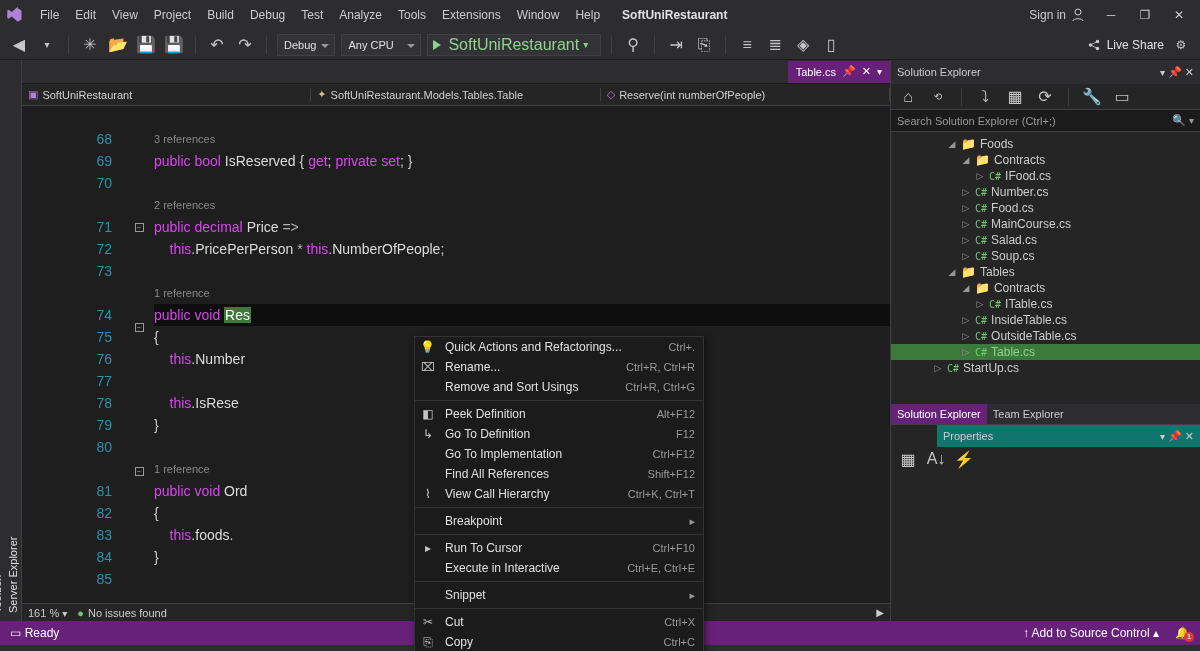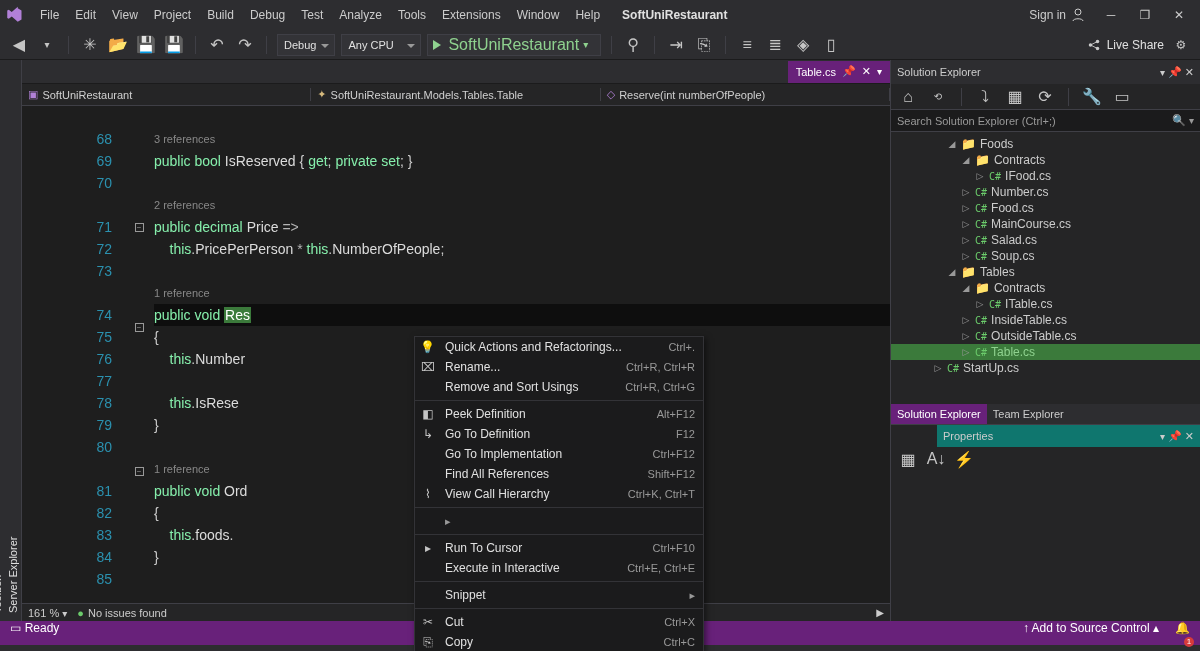--- a/index.html
+++ b/index.html
@@ -30,21 +30,21 @@
   .navbar { height:22px; background:#252526; display:flex; align-items:center; font-size:11px; border-bottom:1px solid #3f3f46;}
   .navbar .nav-seg { flex:1; padding:0 6px; display:flex; align-items:center; gap:4px; border-right:1px solid #3f3f46; color:#d0d0d0;}
   .code-wrap { flex:1; display:flex; position:relative; font-family:Consolas,monospace; font-size:14px;}
   .gutter { width:110px; background:#1e1e1e; text-align:right; padding-right:20px;}
   .gutter .ln { height:22px; line-height:22px; color:#2b91af; }
   .fold-col { width:14px; background:#1e1e1e; }
   .fold { width:9px; height:9px; border:1px solid #999; margin:7px auto 0; font-size:8px; line-height:7px; text-align:center; color:#999;}
   .code { flex:1; padding-left:8px;}
   .cl { height:22px; line-height:22px; white-space:pre;}
   .refs { height:22px; line-height:22px; font-size:11px; color:#888;}
-  .kw { color:#86efac;} .op{color:#b4b4b4;} .nm{color:#dcdcdc;} .sel{background:#3b7a3b; color:#fff; padding:0 1px;}
+  .kw { color:#d946ef;} .op{color:#b4b4b4;} .nm{color:#dcdcdc;} .sel{background:#3b7a3b; color:#fff; padding:0 1px;}
   .hl-line{ background:#0e0e0e; }
   .context-menu { position:absolute; left:392px; top:276px; width:290px; background:#1b1b1c; border:1px solid #333337; box-shadow:2px 2px 6px rgba(0,0,0,.5); font-size:12px; z-index:50;}
   .cm-row { display:flex; align-items:center; height:20px; padding:0 8px 0 4px; gap:8px; color:#e0e0e0;}
   .cm-icon { width:18px; text-align:center; color:#c5c5c5;}
   .cm-label{ flex:1;}
   .cm-key{ color:#999; font-size:11px;}
   .cm-arrow::after{content:"▸"; color:#999}
   .cm-sep{ height:1px; background:#333337; margin:3px 0;}
   .editor-footer{ height:18px; background:#252526; display:flex; align-items:center; font-size:11px; padding:0 6px; gap:10px; border-top:1px solid #3f3f46;}
   .explorer { width:310px; background:#252526; display:flex; flex-direction:column; border-left:1px solid #3f3f46;}
@@ -56,21 +56,21 @@
   .tn .tw{width:10px; text-align:center; color:#999; font-size:9px;}
   .tn .fic{color:#d7ba7d;}
   .tn .csic{color:#6bcb6b; font-size:10px; font-family:Consolas,monospace;}
   .tn.sel{ color:#8fd28f;}
   .exp-tabs{ height:20px; background:#2d2d30; display:flex; font-size:11px;}
   .exp-tabs .et{ padding:0 6px; line-height:20px;}
   .exp-tabs .et.active{ background:#68217a; color:#fff;}
   .props{ border-top:1px solid #3f3f46;}
   .props-title{height:22px; display:flex; align-items:center; padding:0 6px; font-size:11px; background:#0f766e; justify-content:space-between;margin-left:46px;}
   .props-tb{height:24px; display:flex; align-items:center; gap:6px; padding:0 6px;}
-  .statusbar{ height:24px; background:#68217a; color:#fff; display:flex; font-size:12px; padding:0 10px; gap:16px;}
+  .statusbar{ height:24px; background:#68217a; color:#fff; display:flex; align-items:center; font-size:12px; padding:0 10px; gap:16px;}
   .statusbar .spacer{flex:1;}
   .little{font-size:10px;}
   .notif-dot{position:relative;}
   .notif-dot::after{content:"1"; position:absolute; right:-4px; bottom:-2px; background:#d63b3b; color:#fff; font-size:8px; width:10px; height:10px; border-radius:50%; line-height:10px; text-align:center;}
 </style>
 </head>
 <body>
 
 <div class="menubar">
   <span class="logo">
@@ -279,20 +279,21 @@
           <span class="cm-key ">Shift+F12</span>
         </div>
         <div class="cm-row">
           <span class="cm-icon">⌇</span>
           <span class="cm-label">View Call Hierarchy</span>
           <span class="cm-key ">Ctrl+K, Ctrl+T</span>
         </div>
         <div class="cm-sep"></div>
         <div class="cm-row">
           <span class="cm-icon"></span>
+          <span class="cm-label">Breakpoint</span>
           <span class="cm-key cm-arrow"></span>
         </div>
         <div class="cm-sep"></div>
         <div class="cm-row">
           <span class="cm-icon">▸</span>
           <span class="cm-label">Run To Cursor</span>
           <span class="cm-key ">Ctrl+F10</span>
         </div>
         <div class="cm-row">
           <span class="cm-icon"></span>

